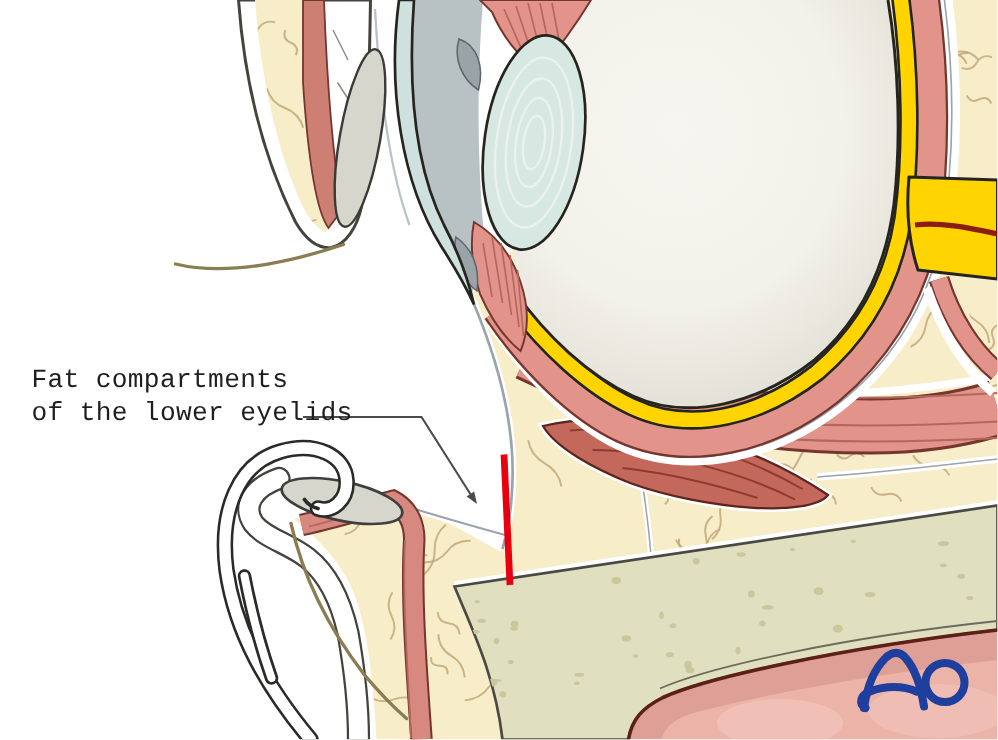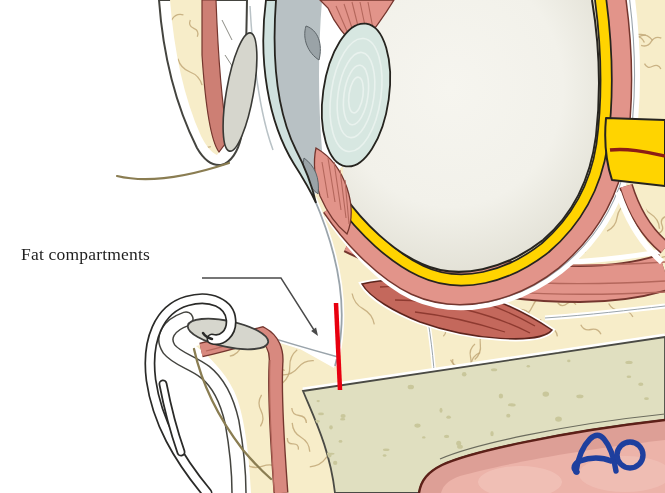--- a/index.html
+++ b/index.html
@@ -1,17 +1,17 @@
 <!DOCTYPE html>
 <html style="--text: #1f1f1f; --leader: #4a4a4a; --marker: #e8000f; --logo: #1e3f9e; --fat: #f7edc9; --fat_texture: #c2a878; --muscle: #e2948a; --muscle_fill2: #d8897f; --muscle_dark: #c4685c; --muscle_line: #b4675c; --muscle_edge: #74362e; --sclera_yellow: #ffd400; --vessel_dark: #8c1d15; --bone: #e0dfc0; --bone_stipple: #c9c79b; --bone_edge: #4a4a44; --sinus_mucosa: #dd9f96; --sinus_inner: #ecb3a9; --sinus_rim: #5d2018; --cornea: #cfe1de; --lens: #d7e7e1; --lens_ring: #e9f2ee; --anterior_chamber: #b8c1c4; --iris_gray: #9aa3a7; --tarsus: #d6d6cd; --globe: #f2f1ea; --globe_edge: #dcdacd; --outline: #26241f; --seam: #9aa4ab; --skin_outline: #44443f; --instrument: #2a2a28; --lash: #8a7d52;"><head>
 <meta charset="utf-8">
 <style>
   html,body{margin:0;padding:0;background:#fff;}
   .stage{position:relative;width:665px;height:493px;background:#fff;overflow:hidden;
-         font-family:Liberation Serif, serif;}
+         font-family:Liberation Mono, monospace;}
   .stage svg{position:absolute;left:0;top:0;}
   .anno{position:absolute;left:21px;top:243px;width:200px;color:var(--text,#1f1f1f);
         font-size:17.5px;line-height:22px;letter-spacing:.2px;}
   .anno span{display:block;white-space:nowrap;}
   .fat-line{stroke:var(--fat_texture,#c2a878);stroke-width:1.3;fill:none;opacity:.85;}
   .stipple{fill:var(--bone_stipple,#c9c79b);}
   .seam-w{stroke:#fff;fill:none;}
   .seam-g{stroke:var(--seam,#9aa4ab);fill:none;}
 </style>
 </head>
@@ -334,14 +334,15 @@
   <g fill="none" stroke="var(--logo,#1e3f9e)" stroke-width="5.4" stroke-linecap="round">
     <title>AO</title>
     <path d="M576 472 C578 458 583 446 590 439 C595 434 600 434 604 439 C610 446 614 458 616 471"></path>
     <path d="M580 461 C574 463 572 469 577 472 M580 461 C590 457 602 457 611 461"></path>
     <circle cx="630" cy="455" r="13"></circle>
   </g>
 </svg>
 
 <div class="anno">
   <span>Fat compartments</span>
+  <span>of the lower eyelids</span>
 </div>
 </div>
 
 </body></html>

